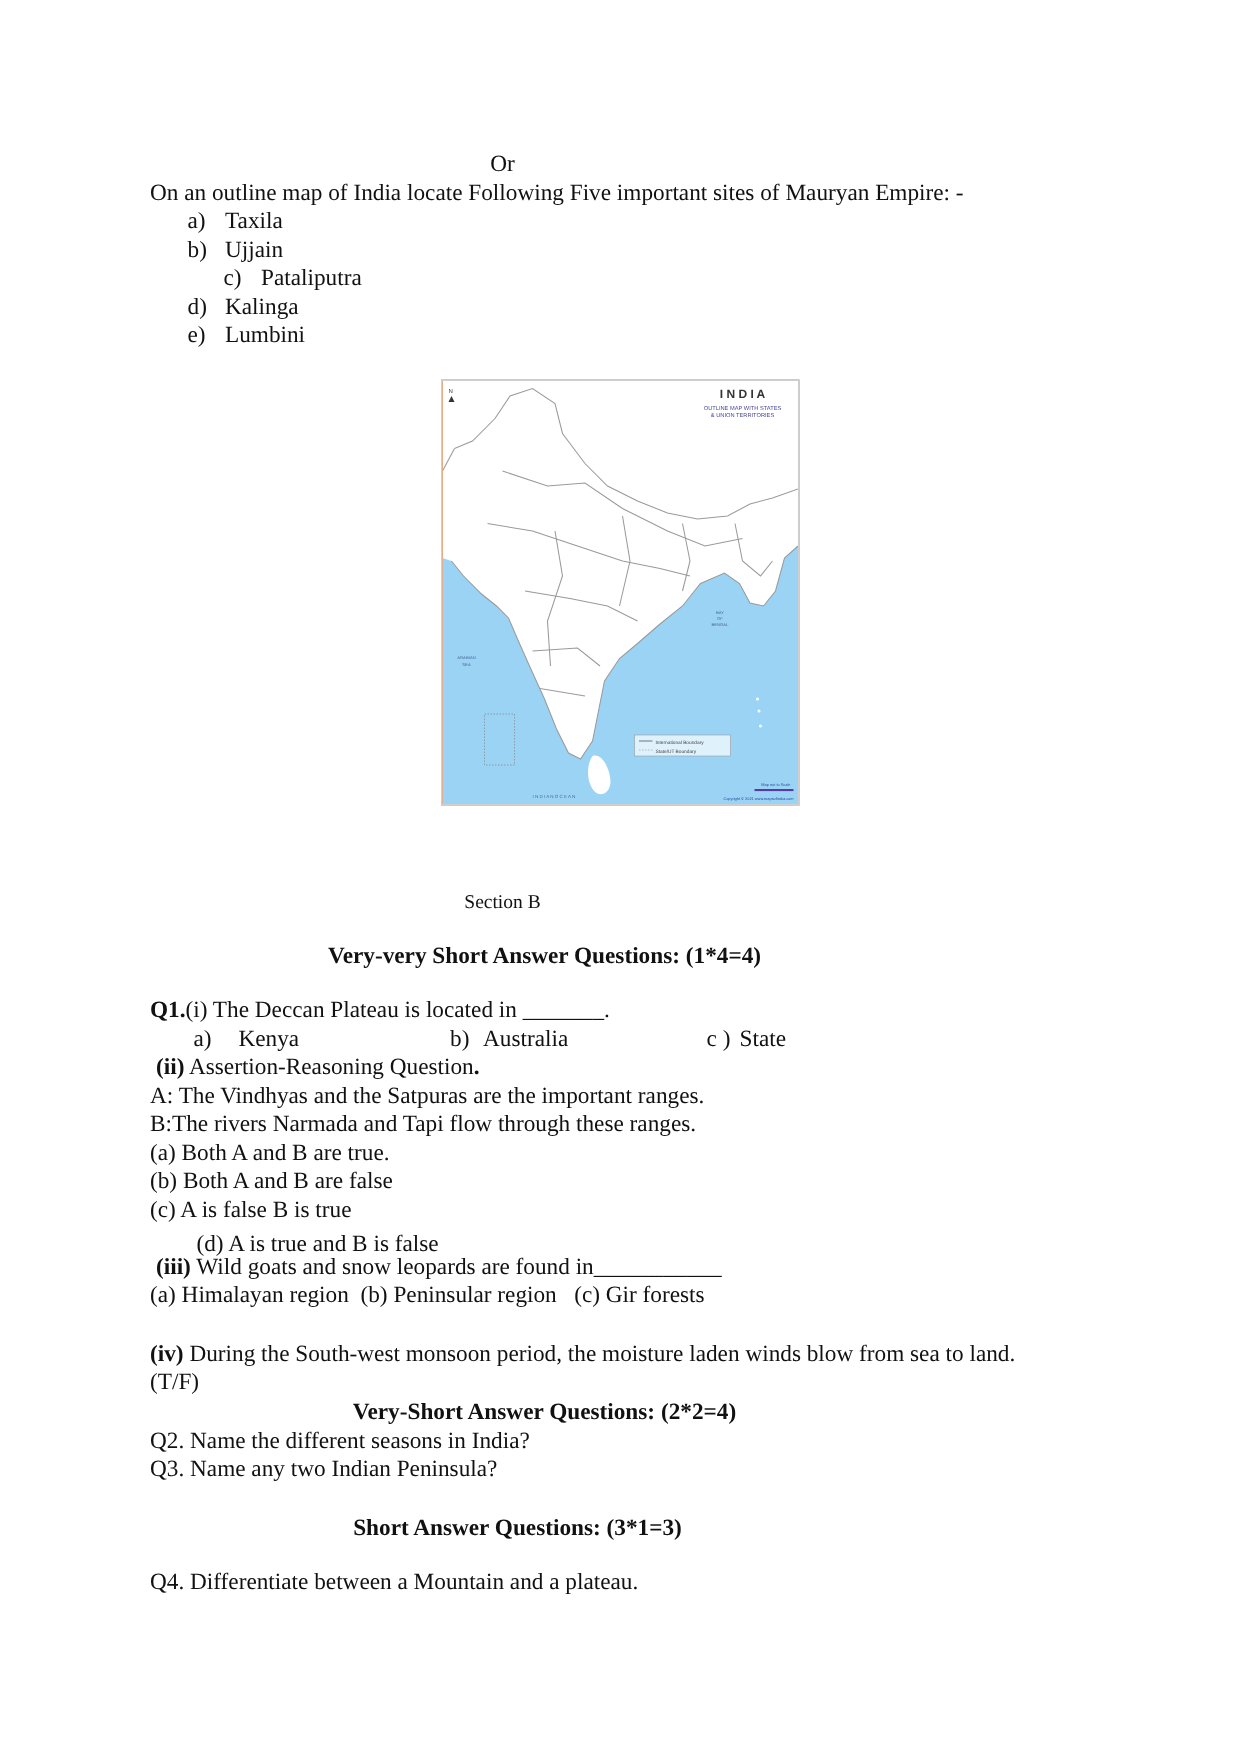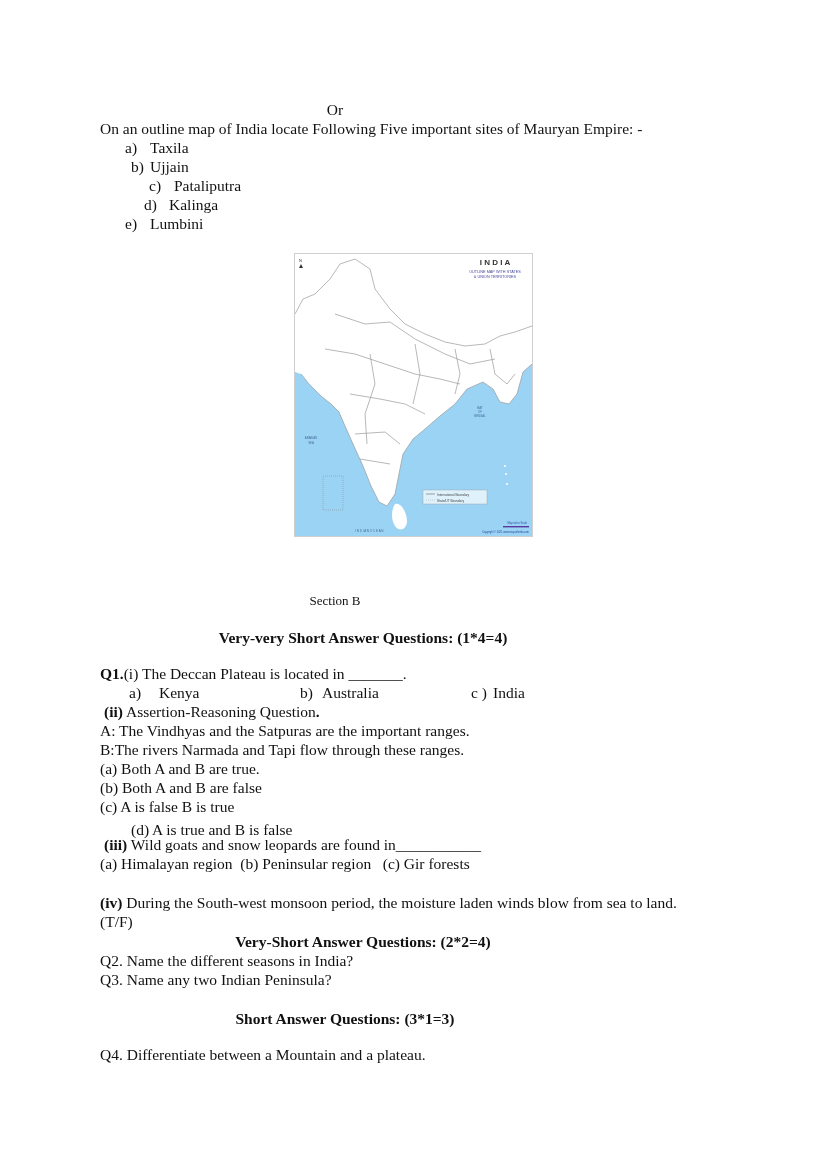--- a/index.html
+++ b/index.html
@@ -22,27 +22,27 @@
 </head>
 <body>
 
 <div class="abs center" style="top:100px;">Or</div>
 <div class="abs" style="left:100px; top:119px;">On an outline map of India locate Following Five important sites of Mauryan Empire: -</div>
 
 <div>
   <div class="abs" style="left:125px; top:138px;">
     <span style="display:inline-block;width:25px;">a)</span><span>Taxila</span>
   </div>
-  <div class="abs" style="left:125px; top:157px;text-align:center;">
+  <div class="abs" style="left:125px; top:157px;">
     <span style="display:inline-block;width:25px;">b)</span><span>Ujjain</span>
   </div>
   <div class="abs" style="left:125px; top:176px;margin-left:24px;">
     <span style="display:inline-block;width:25px;">c)</span><span>Pataliputra</span>
   </div>
-  <div class="abs" style="left:125px; top:195px;margin-left:19px;">
+  <div class="abs" style="left:125px; top:195px;">
     <span style="display:inline-block;width:25px;">d)</span><span>Kalinga</span>
   </div>
   <div class="abs" style="left:125px; top:214px;">
     <span style="display:inline-block;width:25px;">e)</span><span>Lumbini</span>
   </div>
 </div>
 
 <div class="map">
   <svg width="237" height="282" viewBox="0 0 237 282" xmlns="http://www.w3.org/2000/svg">
 
@@ -104,21 +104,21 @@
 <div class="abs" style="left:100px; top:664px;text-align:right;">
   <b>Q1.</b><span>(i) The Deccan Plateau is located in _______.</span>
 </div>
 <div class="abs" style="left:129px; top:683px;">
   <span style="display:inline-block;width:30px;">a)</span><span>Kenya</span>
 </div>
 <div class="abs" style="left:300px; top:683px;">
   <span style="display:inline-block;width:22px;">b)</span><span>Australia</span>
 </div>
 <div class="abs" style="left:471px; top:683px;">
-  <span style="display:inline-block;width:22px;">c )</span><span>India</span>
+  <span style="display:inline-block;width:22px;">c )</span><span>State</span>
 </div>
 
 <div class="abs" style="left:104px; top:702px;">
   <b>(ii)</b><span> Assertion-Reasoning Question</span><b>.</b>
 </div>
 <div class="abs" style="left:100px; top:721px;">A: The Vindhyas and the Satpuras are the important ranges.</div>
 <div class="abs" style="left:100px; top:740px;">B:The rivers Narmada and Tapi flow through these ranges.</div>
 <div class="abs" style="left:100px; top:759px;">(a) Both A and B are true.</div>
 <div class="abs" style="left:100px; top:778px;">(b) Both A and B are false</div>
 <div class="abs" style="left:100px; top:797px;">(c) A is false B is true</div>

